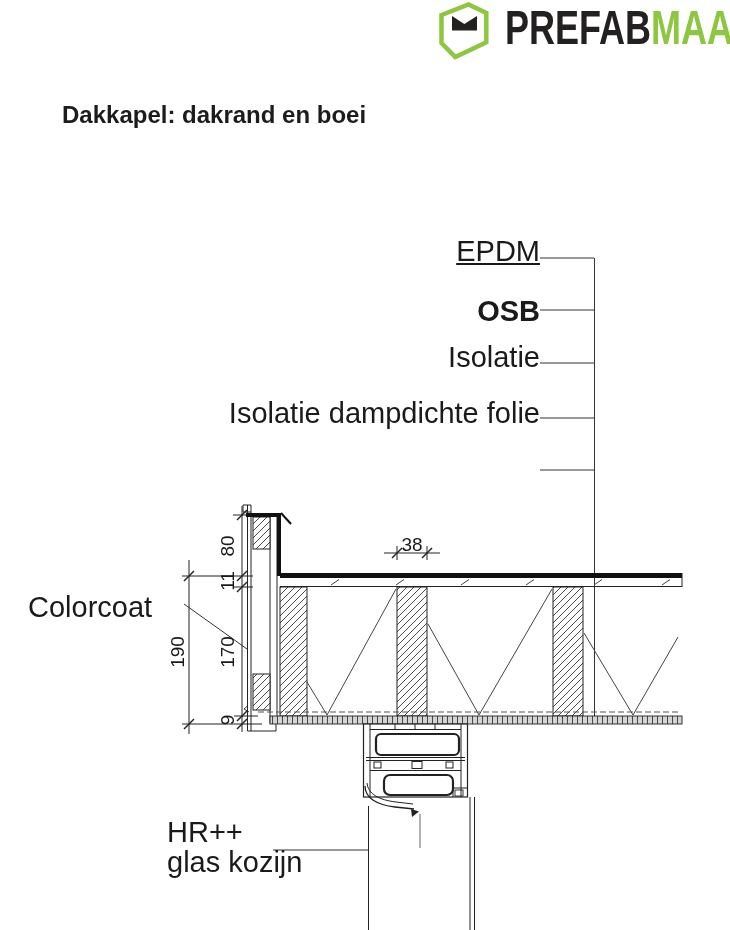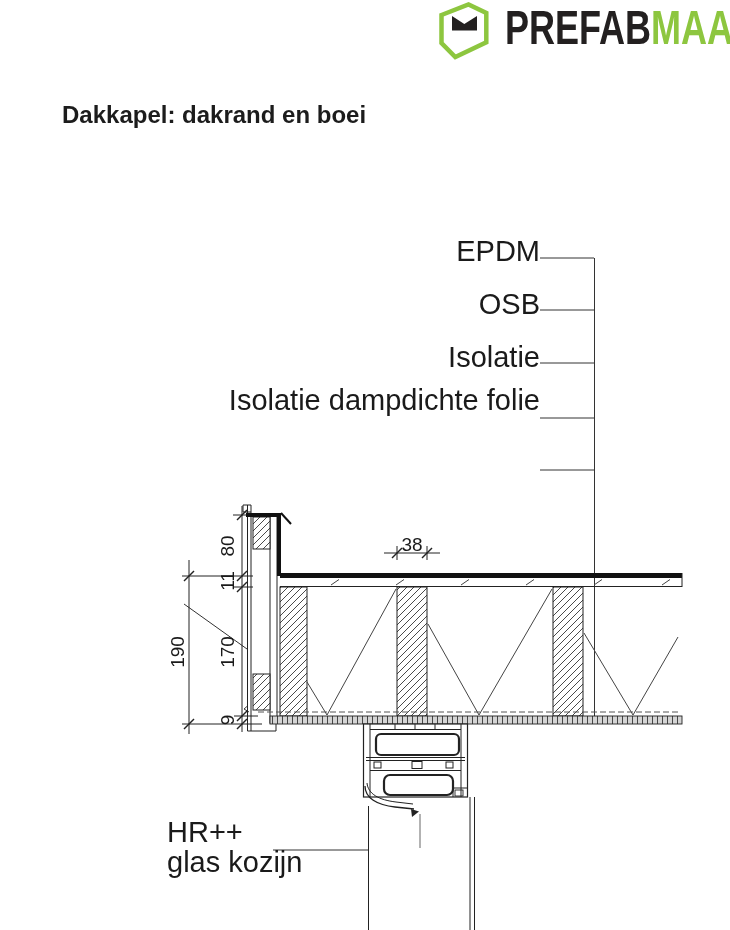--- a/index.html
+++ b/index.html
@@ -158,24 +158,25 @@
       <path d="M368.5,806 V930"></path>
       <path d="M470,797 V930"></path>
       <path d="M474.5,797 V930"></path>
     </g>
   </svg>
 
   <div class="logo-text"><span class="dark">PREFAB</span><span class="green">MAAT</span></div>
 
   <div class="page-title">Dakkapel: dakrand en boei</div>
 
-  <div class="callout r" style="top:236px;">EPDM</div>
-  <div class="callout r" style="top:289px;">OSB</div>
+  <div class="callout r" style="top:236px;text-decoration:underline;">EPDM</div>
+  <div class="callout r" style="top:296px;font-weight:bold;">OSB</div>
   <div class="callout r" style="top:342px;text-align:right;">Isolatie</div>
-  <div class="callout r" style="top:385px;margin-left:29px;">Isolatie dampdichte folie</div>
+  <div class="callout r" style="top:398px;margin-left:29px;">Isolatie dampdichte folie</div>
 
+  <div class="callout" style="left:28px;top:592px;">Colorcoat</div>
 
   <div class="callout" style="left:167px;top:817px;">
     <div>HR++</div>
     <div>glas kozijn</div>
   </div>
 
 </div>
 
 </body></html>

